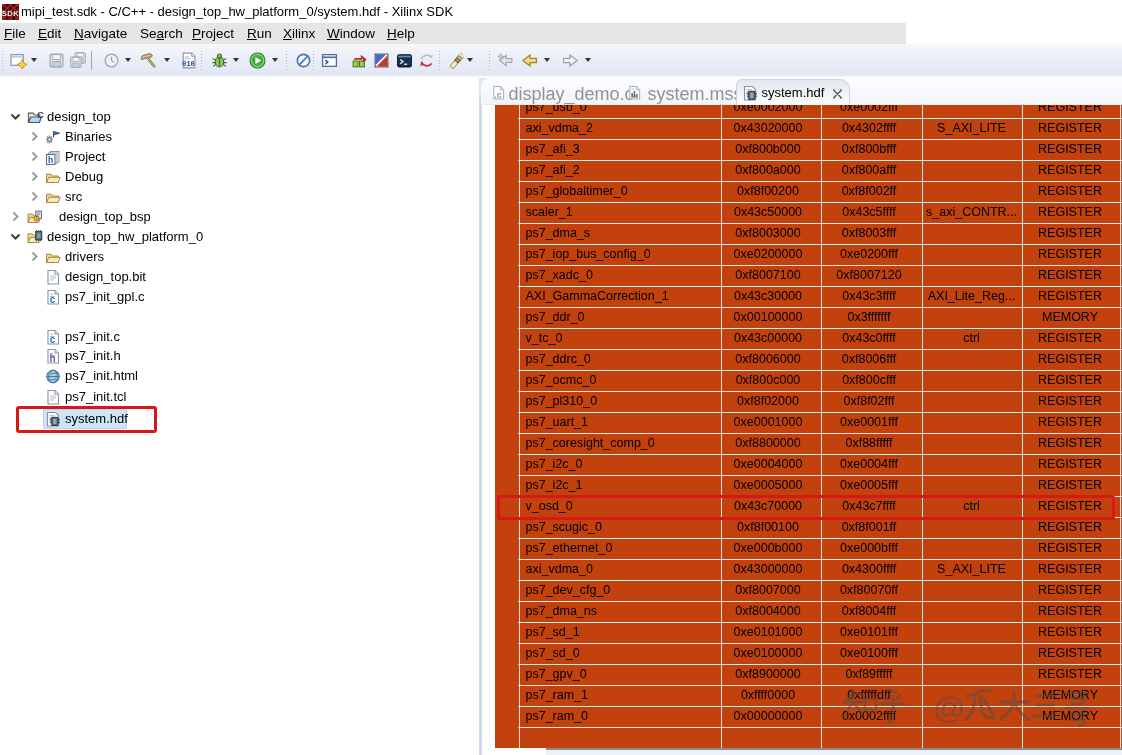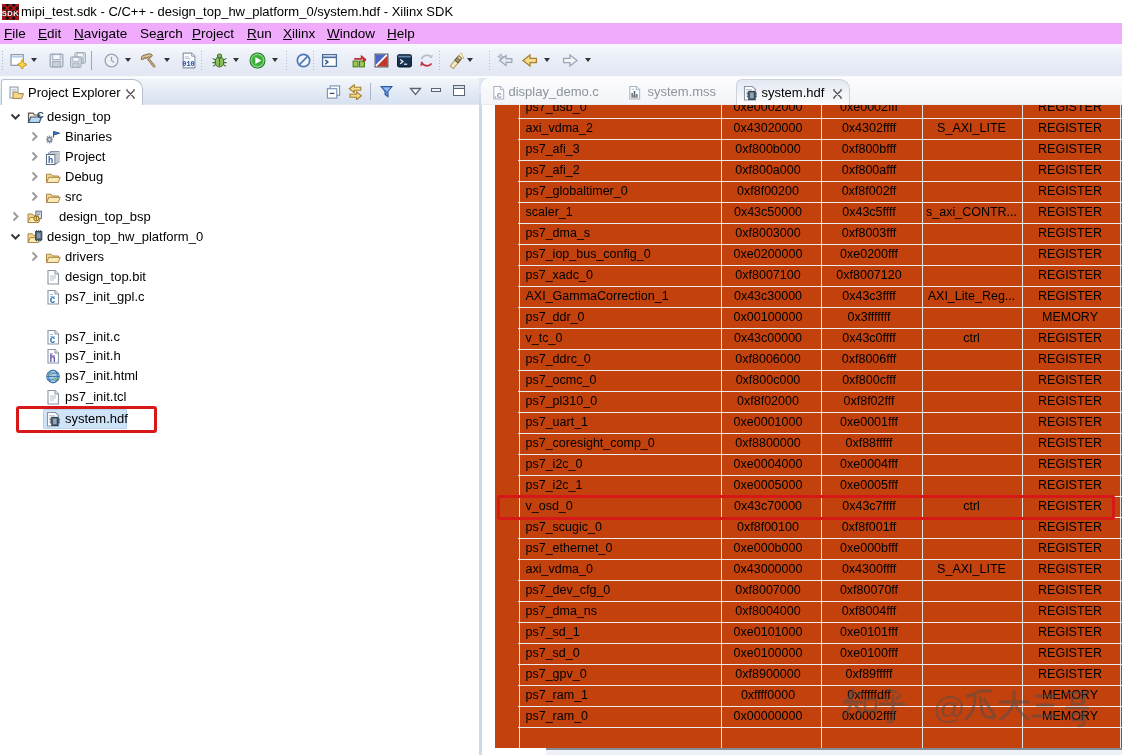--- a/index.html
+++ b/index.html
@@ -1,19 +1,19 @@
 <!DOCTYPE html>
 <html><head><meta charset="utf-8"><style>
 *{margin:0;padding:0;box-sizing:border-box}
 html,body{width:1122px;height:755px;overflow:hidden;background:#fff;
  font-family:"Liberation Sans",sans-serif;-webkit-font-smoothing:antialiased}
 .abs{position:absolute}
 #titlebar{position:absolute;left:0;top:0;width:1122px;height:23px;background:#fff}
 #title-text{position:absolute;left:21px;top:4px;font-size:13px;color:#000}
-#menubar{position:absolute;left:0;top:23px;width:1122px;height:21px;background:#f0abfc}
+#menubar{position:absolute;left:0;top:23px;width:906px;height:21px;background:#e5e5e5}
 .mi{position:absolute;top:3px;font-size:13.5px;color:#000}
 .mi u{text-decoration:underline}
 #toolbar{position:absolute;left:0;top:44px;width:1122px;height:33px;
  background:linear-gradient(#f6f8fc,#eaeef8 45%,#e2e7f3 92%,#e6eaf5);border-bottom:1px solid #f5f7fb}
 .tbi{position:absolute;top:8px;width:17px;height:17px}
 .dd{position:absolute;top:14px;width:0;height:0;border-left:3.5px solid transparent;border-right:3.5px solid transparent;border-top:4px solid #333}
 .tsep{position:absolute;top:7px;width:1px;height:19px;background:#9aa7bd}
 .dsep{position:absolute;top:7px;width:1px;height:19px;background:repeating-linear-gradient(#b0b8c8 0 1px,transparent 1px 3px)}
 #main{position:absolute;left:0;top:78px;width:1122px;height:677px;background:#fff}
 
@@ -25,21 +25,21 @@
 #ldivider{position:absolute;left:478.5px;top:0;width:3.5px;height:677px;background:#cdd9e9}
 #tree{position:absolute;left:0;top:28px;width:478px;height:723px;background:#fff;font-size:13px}
 .trow{position:absolute;height:20px;line-height:20px;white-space:nowrap}
 .trow .lbl{position:absolute;top:0}
 .chev{position:absolute;top:4px;width:11px;height:11px}
 .sel{position:absolute;background:#cfe5f7;border:1px solid #b8d4ec;border-radius:1px}
 
 #rtabs-bg{position:absolute;left:479px;top:0;width:16px;height:16px;background:#dfe7f2}
 #rtabs{position:absolute;left:481px;top:0;width:641px;height:27px;
  background:linear-gradient(#fdfdfe,#f2f4f8);border-bottom:1px solid #ececec;border-radius:9px 0 0 0}
-.etab{position:absolute;top:6px;font-size:13px;color:#8d939c;white-space:nowrap}
+.etab{position:absolute;top:6px;font-size:18px;color:#8d939c;white-space:nowrap}
 #atab{position:absolute;left:255px;top:1px;width:114px;height:26px;
  background:linear-gradient(#e2e8f1,#f2f5f9 60%,#fbfcfe);
  border:1px solid #ccd2dc;border-bottom:none;border-radius:6px 10px 0 0}
 #atab .txt{position:absolute;left:24.5px;top:5px;font-size:13px;color:#000}
 #tablearea{position:absolute;left:495px;top:27px;width:641px;height:643px;background:#c2410c;overflow:hidden}
 .vline{position:absolute;top:0;width:1px;height:643px;background:#e2e2e2}
 .hline{position:absolute;left:23px;width:618px;height:1px;background:#ebebeb}
 .row{position:absolute;left:23px;width:602px;height:21px;font-size:12.5px;color:#000}
 .row span{position:absolute;top:3px;line-height:15px}
 .cn{left:7.5px}
@@ -337,48 +337,20 @@
 <svg class="tbi" style="left:521px" viewBox="0 0 16 16">
       <use href="#t_back"></use>
     </svg>
     <div class="dd" style="left:544px"></div>
 <svg class="tbi" style="left:562px" viewBox="0 0 16 16">
       <use href="#t_fwd"></use>
     </svg>
     <div class="dd" style="left:585px"></div>
 </div>
 <div id="main">
-  <div id="lefthdr">
-<div id="lptab">
-        <svg style="position:absolute;left:7px;top:5px" width="16" height="16" viewBox="0 0 16 16">
-          <use href="#ph_tab"></use>
-        </svg>
-        <span class="txt">Project Explorer</span>
-        <svg style="position:absolute;left:122px;top:8px" width="13" height="12" viewBox="0 0 12 12">
-          <use href="#tclose"></use>
-        </svg>
-      </div>
-<svg style="position:absolute;left:326px;top:6px" width="15" height="16" viewBox="0 0 16 16">
-        <use href="#ph_collapse"></use>
-      </svg>
-<svg style="position:absolute;left:347px;top:6px" width="17" height="16" viewBox="0 0 16 16">
-        <use href="#ph_link"></use>
-      </svg>
-<div style="position:absolute;left:370px;top:5px;width:1px;height:17px;background:#aab6c8"></div>
-<svg style="position:absolute;left:379px;top:6px" width="15" height="15" viewBox="0 0 16 16">
-        <use href="#ph_filter"></use>
-      </svg>
-<svg style="position:absolute;left:409px;top:9px" width="13" height="9" viewBox="0 0 13 9">
-        <path d="M1.5 1.5 h10 L6.5 7.5 z" fill="#fdfdfd" stroke="#5a6675" stroke-width="1.3"></path>
-      </svg>
-<div style="position:absolute;left:431px;top:10px;width:10px;height:4px;border:1.3px solid #5a6675;background:#f0f4f8"></div>
-<div style="position:absolute;left:453px;top:7px;width:12px;height:11px;border:1.3px solid #5a6675;background:#fff">
-        <div style="height:3px;background:#d8e0ea;border-bottom:1px solid #5a6675"></div>
-      </div>
-</div>
   <div id="tree">
 <div class="trow" style="top:1px;left:0;width:478px">
         <svg class="chev" style="left:10px" width="11" height="11" viewBox="0 0 11 11">
           <path d="M1.5 3.5 L5.5 7.5 L9.5 3.5" fill="none" stroke="#3c3c3c" stroke-width="2"></path>
         </svg>
         <svg class="icon i-projc" style="position:absolute;left:27px;top:2px" width="17" height="17" viewBox="0 0 17 17">
           <use href="#projc"></use>
         </svg>
         <span class="lbl" style="left:47px">design_top</span>
       </div>

